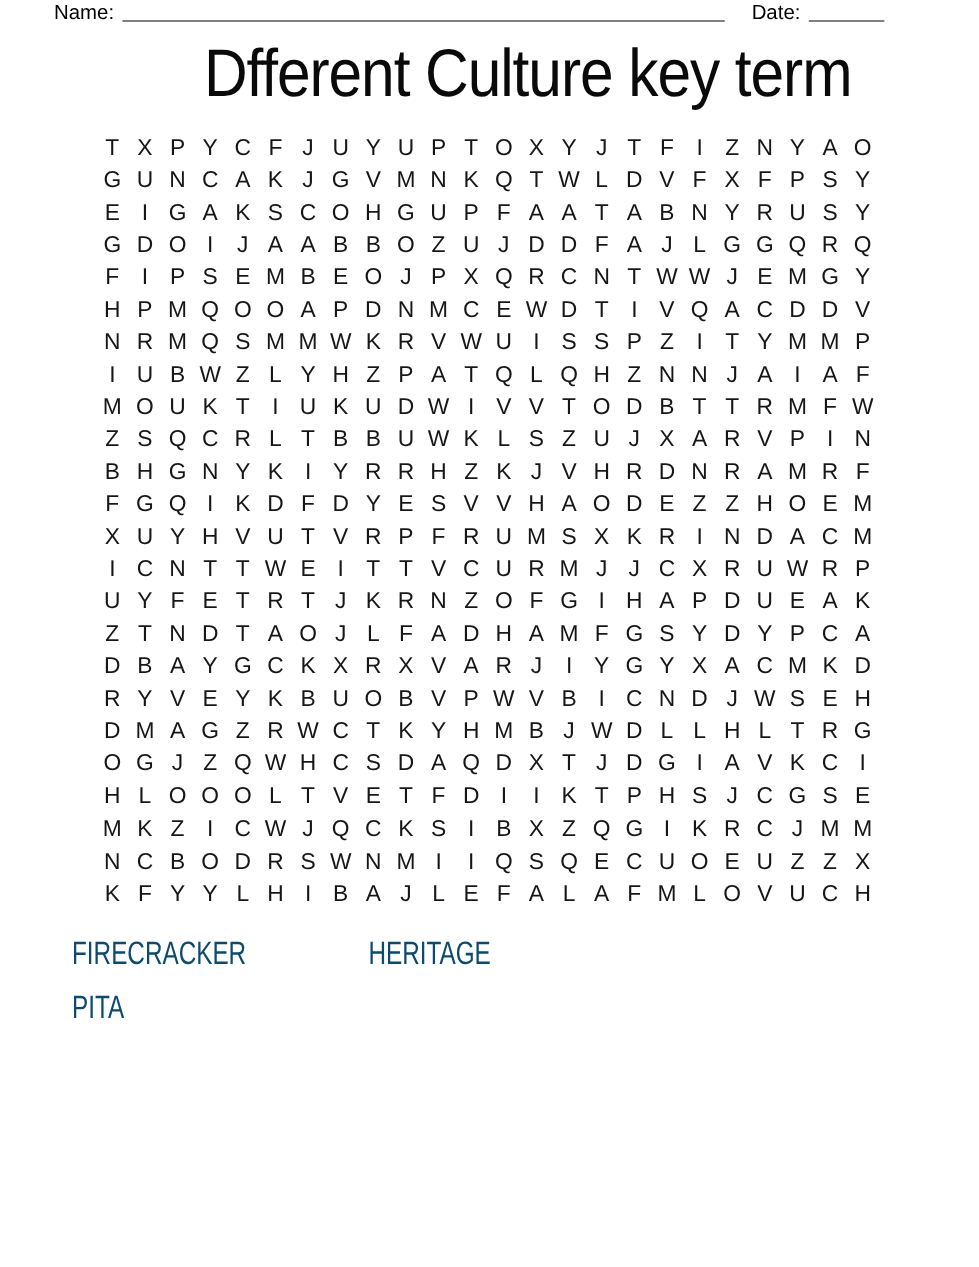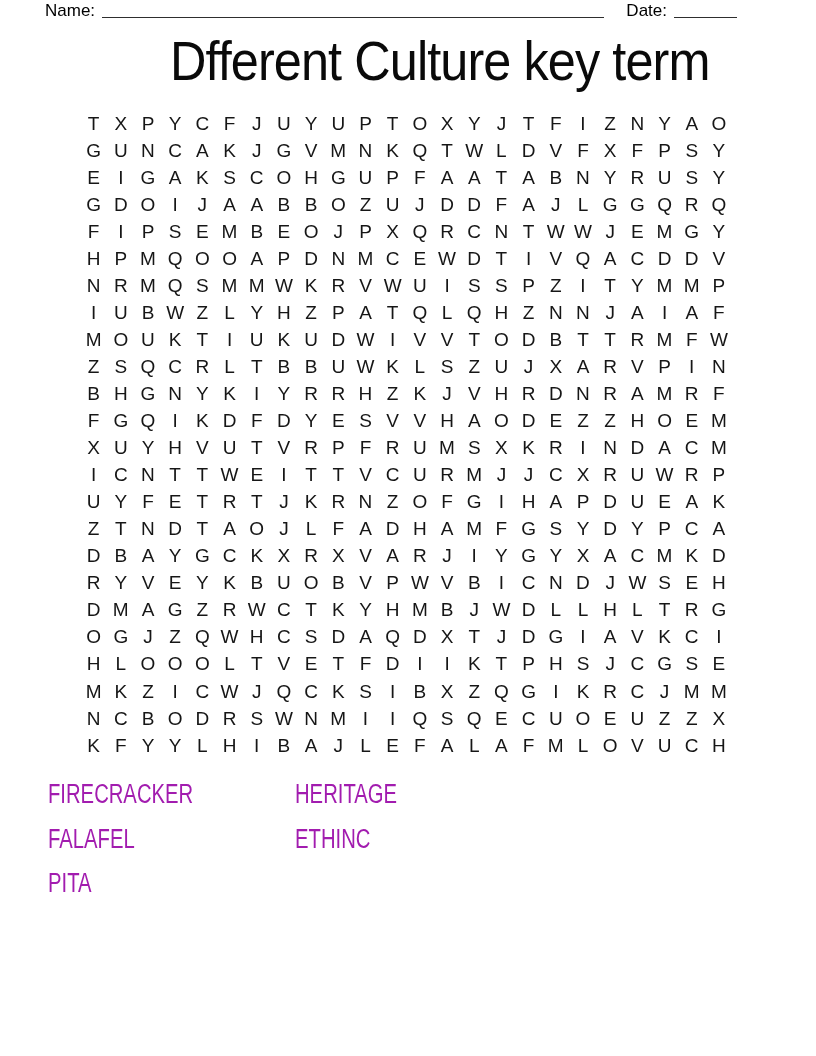--- a/index.html
+++ b/index.html
@@ -95,22 +95,23 @@
     top: 0;
   }
   .word-col-1 { left: 0; }
   .word-col-2 { left: 247px; }
   .word-col-3 { left: 477px; }
   .word-item {
     height: 44.5px;
     line-height: 44.5px;
     font-size: 27px;
     font-weight: 500;
-    color: #a21caf;
+    color: #0c4a6e;
     white-space: nowrap;
+    margin-left: 12px;
   }
   .cond {
     display: inline-block;
     transform: scaleX(0.75);
     transform-origin: 0 50%;
   }
 </style>
 </head>
 <body>
 
@@ -700,20 +701,18 @@
     <div class="ws-cell">O</div>
     <div class="ws-cell">V</div>
     <div class="ws-cell">U</div>
     <div class="ws-cell">C</div>
     <div class="ws-cell">H</div>
   </div>
 
 <div class="word-list">
   <div class="word-col word-col-1">
       <div class="word-item"><span class="cond">FIRECRACKER</span></div>
-      <div class="word-item"><span class="cond">FALAFEL</span></div>
       <div class="word-item"><span class="cond">PITA</span></div>
     </div>
   <div class="word-col word-col-2">
       <div class="word-item"><span class="cond">HERITAGE</span></div>
-      <div class="word-item"><span class="cond">ETHINC</span></div>
     </div>
 </div>
 
 </body></html>

